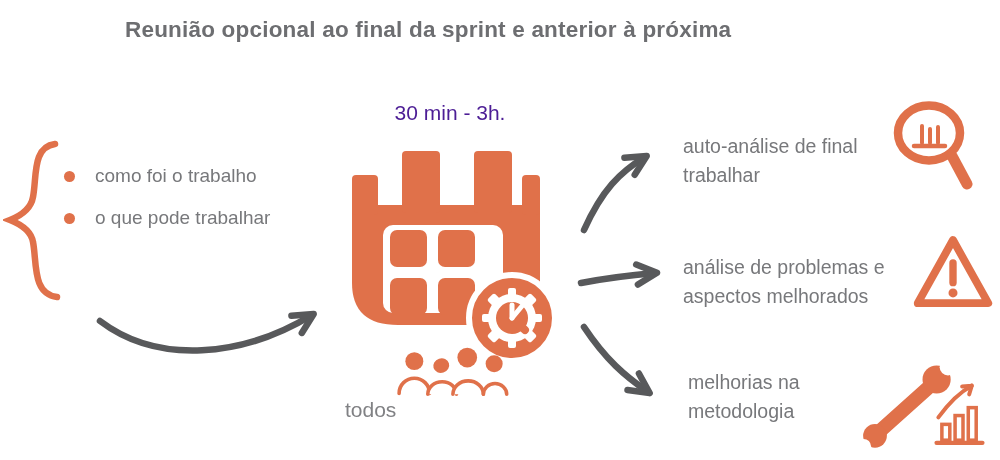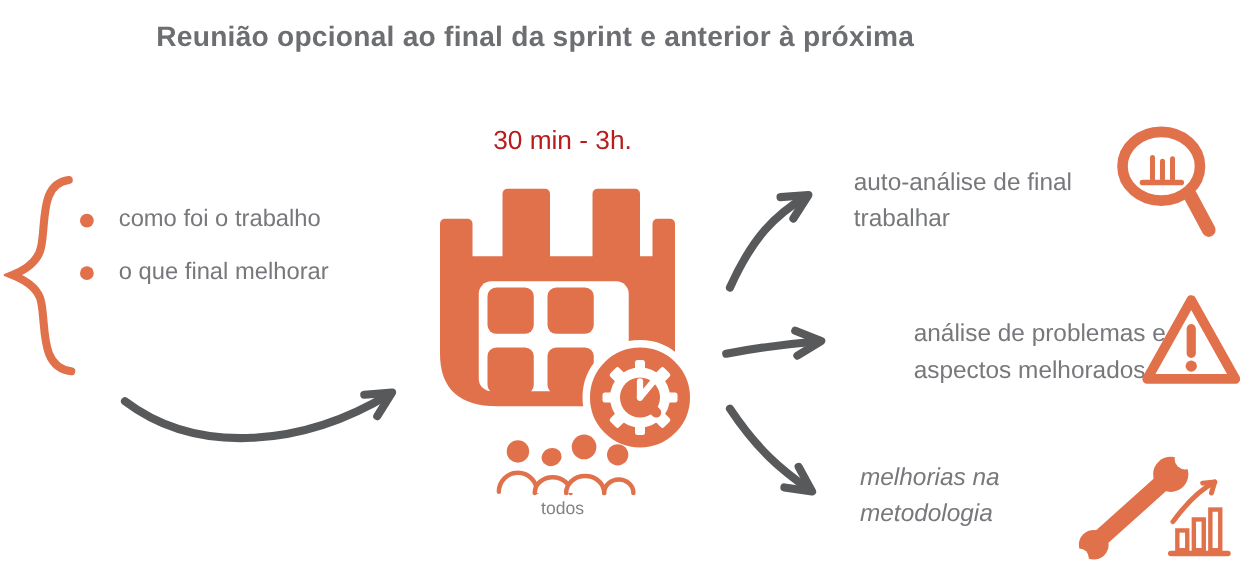--- a/index.html
+++ b/index.html
@@ -7,40 +7,40 @@
     position:relative;width:1000px;height:460px;background:#ffffff;overflow:hidden;
     font-family:"Liberation Sans","DejaVu Sans",sans-serif;
     border-radius:32px;
   }
   .title{
     position:absolute;left:125px;top:17px;white-space:nowrap;
     font-size:22.5px;font-weight:bold;color:#6D6E71;letter-spacing:.2px;
   }
   .duration{
     position:absolute;left:345px;top:101px;width:210px;text-align:center;
-    font-size:21px;color:#b91c1c;
+    font-size:21px;color:#4c1d95;
   }
   .brace{position:absolute;left:3px;top:139px;}
   .bullets{
     position:absolute;left:64px;top:166px;list-style:none;margin:0;padding:0;
   }
   .bullets li{display:flex;align-items:center;gap:20px;height:20px;margin-bottom:22px;}
   .dot{width:11px;height:11px;border-radius:50%;background:#E0714A;flex:0 0 auto;}
   .bullet-label{font-size:19px;color:#77787B;white-space:nowrap;text-align:right;}
   .cal{position:absolute;left:346px;top:137px;}
   .people{position:absolute;left:393px;top:345px;}
   .todos{
-    position:absolute;left:345px;top:398px;width:210px;text-align:center;
-    font-size:14px;color:#808184;
+    position:absolute;left:345px;top:398px;width:210px;text-align:left;
+    font-size:21px;color:#808184;
   }
   .arrows{position:absolute;left:0;top:0;pointer-events:none;}
   .outcome{position:absolute;font-size:19.5px;line-height:29px;color:#77787B;}
   .outcome-1{left:683px;top:132px;width:200px;}
-  .outcome-2{left:683px;top:253px;width:240px;margin-left:48px;}
-  .outcome-3{left:688px;top:368px;width:165px;font-style:italic;}
+  .outcome-2{left:683px;top:253px;width:240px;}
+  .outcome-3{left:688px;top:368px;width:165px;}
   .icon-mag{position:absolute;left:884px;top:92px;}
   .icon-warn{position:absolute;left:912px;top:232px;}
   .icon-wrench{position:absolute;left:853px;top:360px;}
 </style>
 </head>
 <body>
 
 <div class="canvas">
 
   <div class="title">Reunião opcional ao final da sprint e anterior à próxima</div>
@@ -51,21 +51,21 @@
     <path d="M52,5 C29,8 34,38 30,58 C28,70 17,77 7,81 C17,85 28,91 30,103 C34,123 29,155 54,158" fill="none" stroke="#E0714A" stroke-width="6.5" stroke-linecap="round"></path>
   </svg>
 
   <ul class="bullets">
     <li>
       <span class="dot"></span>
       <span class="bullet-label">como foi o trabalho</span>
     </li>
     <li>
       <span class="dot"></span>
-      <span class="bullet-label">o que final melhorar</span>
+      <span class="bullet-label">o que pode trabalhar</span>
     </li>
   </ul>
 
   <svg class="cal" width="212" height="228" viewBox="0 0 212 228">
     <g fill="#E0714A">
 
       <path d="M6,68 L194,68 L194,188 L52,188 Q6,188 6,146 Z"></path>
 
       <rect x="6" y="38" width="26" height="40" rx="4"></rect>
       <rect x="56" y="14" width="38" height="62" rx="4"></rect>

